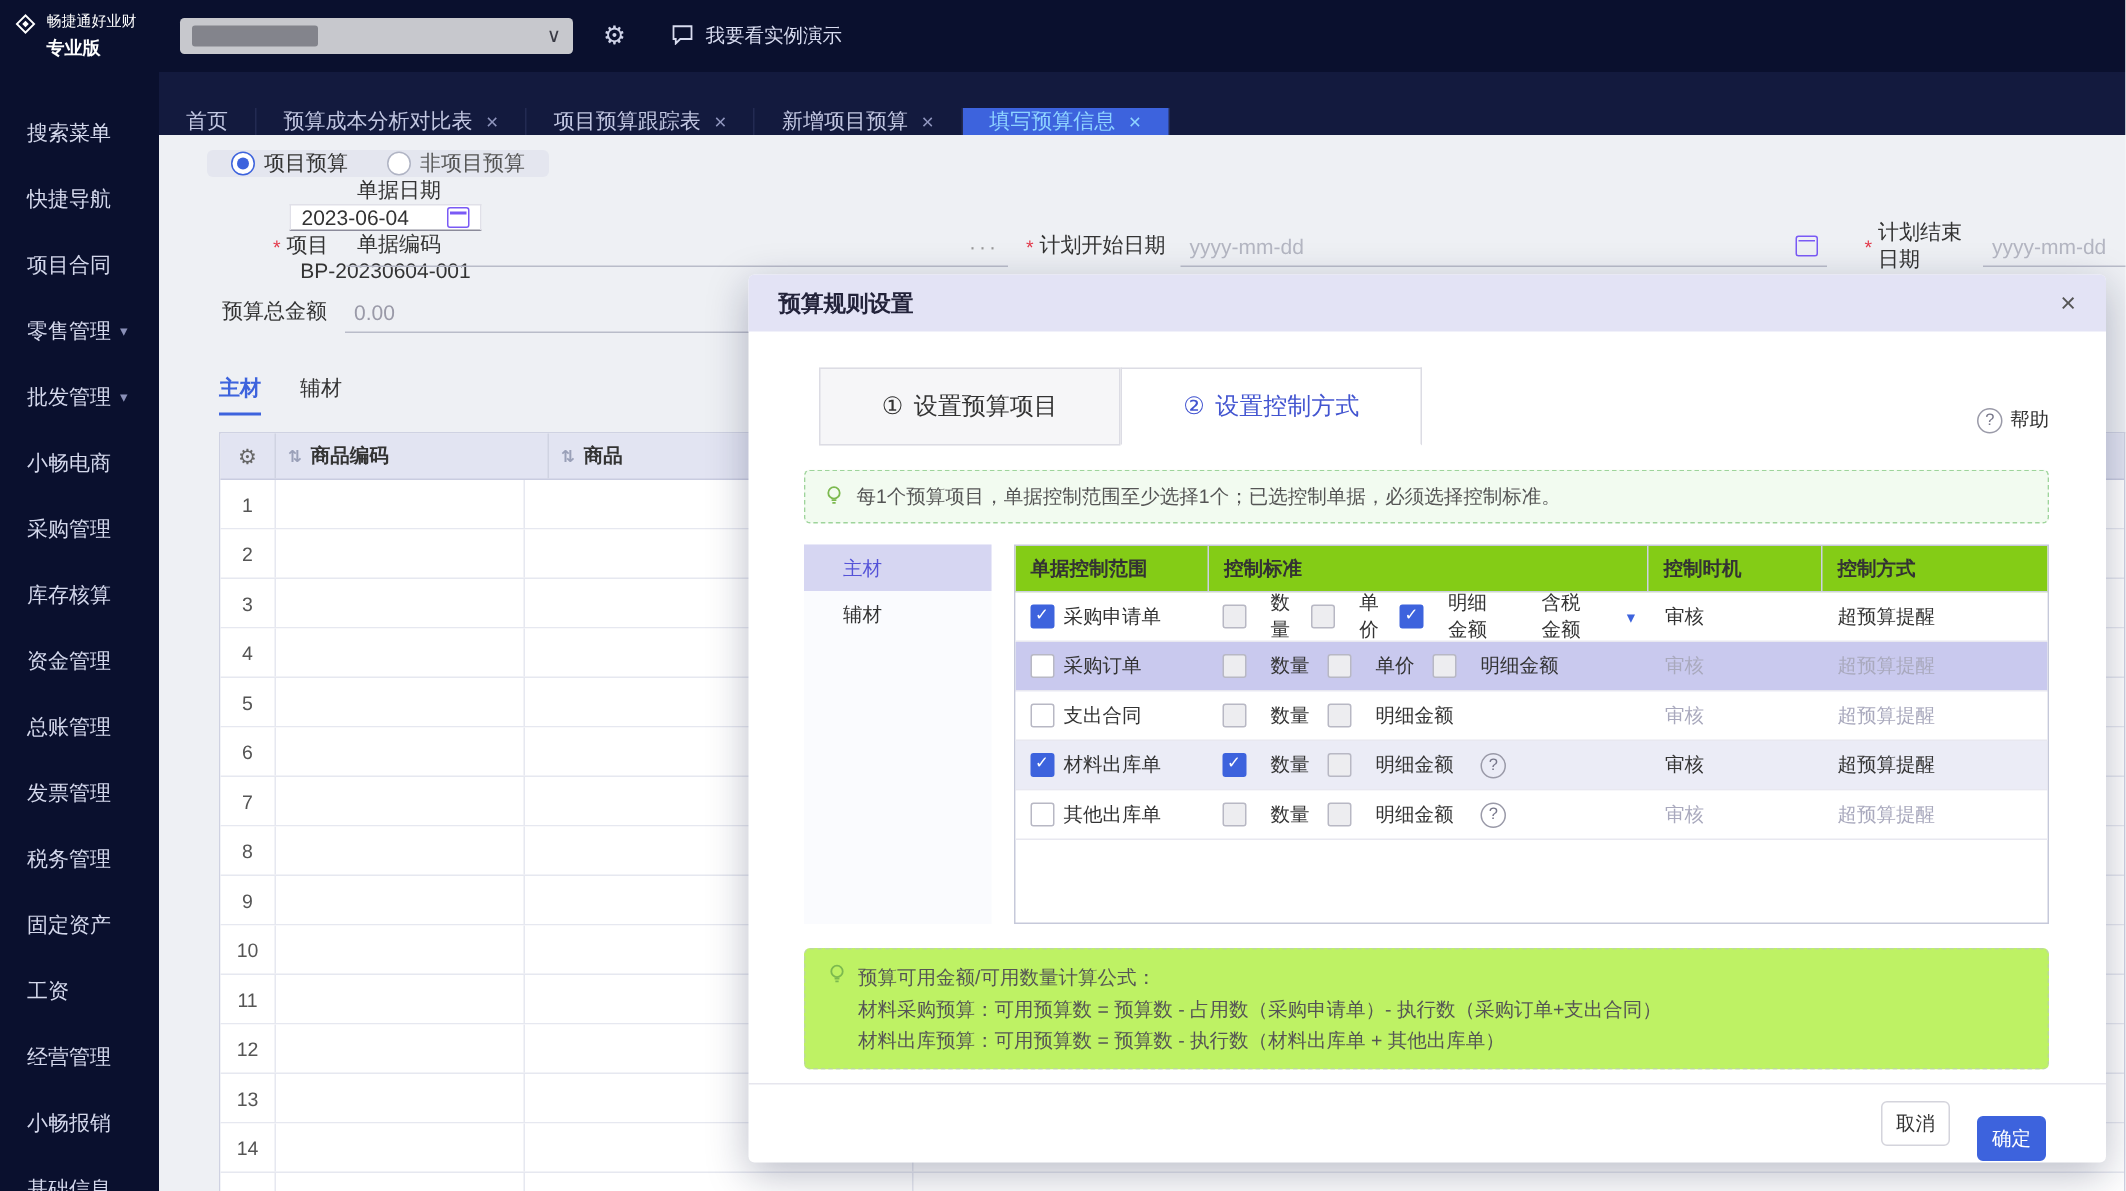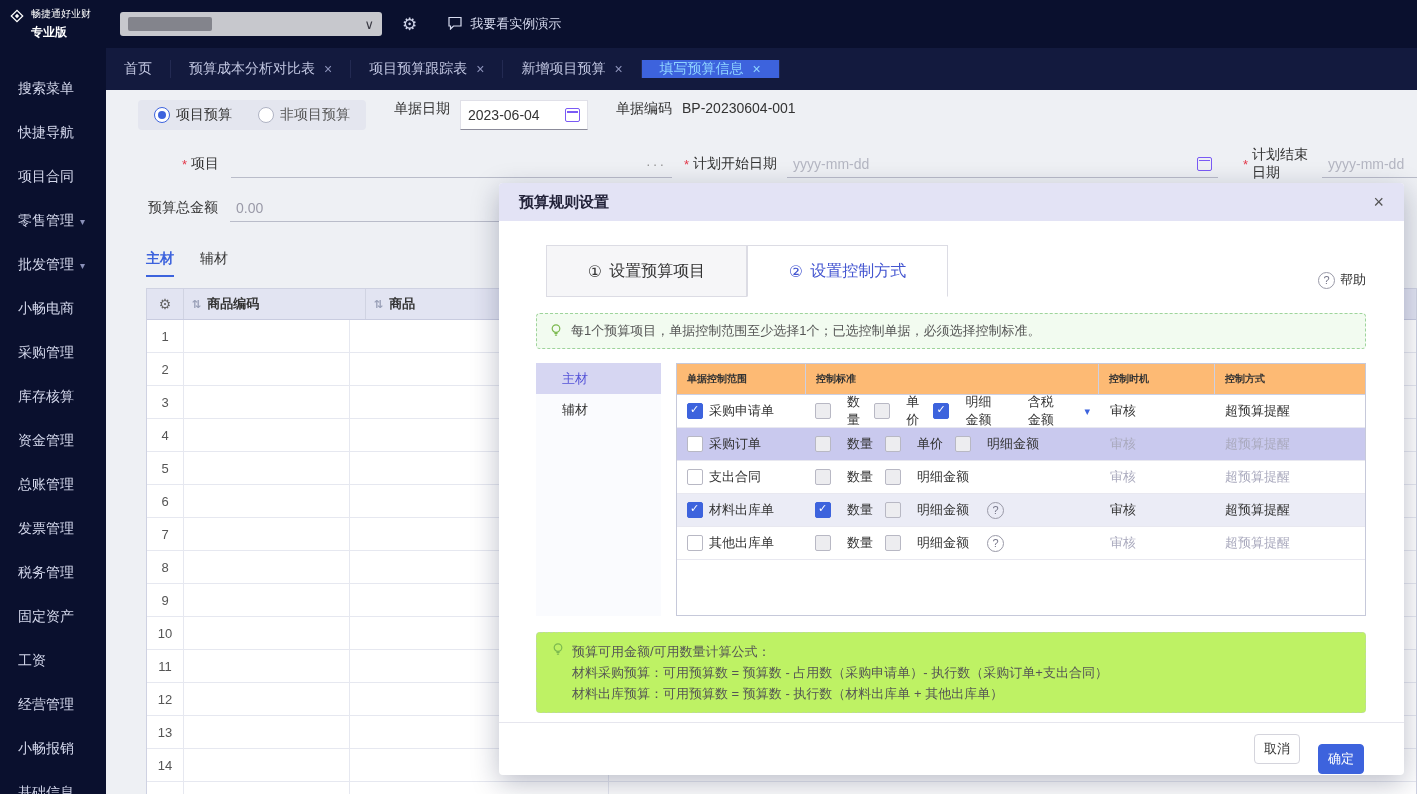--- a/index.html
+++ b/index.html
@@ -8,38 +8,38 @@
 
   
   .topbar { position:absolute; left:106px; top:0; right:0; height:48px; background:#0a102e; display:flex; align-items:center; z-index:4; }
   .org-select { margin-left:14px; width:246px; height:24px; background:#c7c8cd; border-radius:3px; display:flex; align-items:center; padding:0 8px; cursor:pointer; }
   .org-redacted { width:84px; height:14px; background:#83848c; border-radius:2px; }
   .org-select .caret { margin-left:auto; color:#3a3a44; font-size:13px; }
   .gear { color:#cfd3e8; font-size:17px; margin-left:20px; cursor:pointer; }
   .demo-link { display:flex; align-items:center; gap:7px; color:#d8dcf0; font-size:13px; margin-left:30px; cursor:pointer; }
 
   
-  .tabbar { position:absolute; left:106px; top:48px; right:0; height:42px; background:#131a3e; display:flex; align-items:center; z-index:4; }
+  .tabbar { position:absolute; left:106px; top:48px; right:0; height:42px; background:#131a3e; display:flex; align-items:flex-end; z-index:4; }
   .tab { display:flex; align-items:center; padding:0 18px; font-size:14px; color:#c2c7e2; border-right:1px solid #232a52; gap:9px; cursor:pointer; white-space:nowrap; }
   .tab-close { font-size:14px; color:#8f95bd; }
   .tab.active { background:#3d63dd; color:#8fd4ff; }
   .tab.active .tab-close { color:#8fd4ff; }
 
   
   .sidebar { position:absolute; left:0; top:0; width:106px; height:794px; background:#0a102e; z-index:5; }
   .logo { height:48px; display:flex; align-items:flex-start; padding:7px 6px 0 8px; gap:5px; color:#fff; }
   .logo-text .brand { font-size:10px; color:#fff; white-space:nowrap; }
   .logo-text .edition { font-size:12px; font-weight:bold; color:#fff; margin-top:3px; }
   .menu { padding-top:12px; }
   .menu-item { height:44px; display:flex; align-items:center; padding-left:18px; color:#d4d8ec; font-size:14px; cursor:pointer; }
   .mi-arrow { margin-left:6px; font-size:10px; color:#8a90b8; }
 
   
   .content { position:absolute; left:106px; top:90px; right:0; bottom:0; background:#eef0f4; }
-  .form-row1 { position:absolute; left:32px; top:10px; height:32px; display:flex; align-items:flex-start; }
+  .form-row1 { position:absolute; left:32px; top:10px; height:32px; display:flex; align-items:center;flex-direction:column; }
   .radio-pill { background:#e4e6ef; border-radius:4px; height:30px; display:flex; align-items:center; padding:0 16px; gap:26px; }
   .radio { display:flex; align-items:center; gap:6px; font-size:14px; color:#555; cursor:pointer; }
   .radio.selected { color:#333; }
   .radio .dot { width:14px; height:14px; border:1px solid #b0b4c4; border-radius:50%; background:#fff; position:relative; flex:none; }
   .radio.selected .dot { border-color:#3d63dd; }
   .radio.selected .dot::after { content:""; position:absolute; inset:3px; background:#3d63dd; border-radius:50%; }
   .fld-label { font-size:14px; color:#333; margin-left:28px; }
   .date-box { width:112px; height:28px; background:#fff; border:1px solid #e0e0e8; border-bottom:1px solid #8b8b9a; display:flex; align-items:center; justify-content:space-between; padding:0 7px; font-size:14px; color:#333; margin-left:10px; cursor:pointer; }
   .cal { width:13px; height:12px; border:1.5px solid #7a5af5; border-radius:2px; position:relative; display:inline-block; flex:none; cursor:pointer; }
   .cal::before { content:""; position:absolute; left:1px; right:1px; top:2px; height:1.5px; background:#7a5af5; }
@@ -91,21 +91,21 @@
   .step.active { background:#fff; border-bottom:1px solid #fff; color:#4254d0; border-left:1px solid #dcdce4; }
   .step-num { font-size:16px; }
   .help-link { margin-left:auto; font-size:13px; color:#333; display:flex; gap:5px; align-items:center; padding-bottom:8px; cursor:pointer; }
   .qicon { width:15px; height:15px; border-radius:50%; border:1px solid #9a9aa8; color:#77778a; font-size:11px; display:inline-flex; align-items:center; justify-content:center; flex:none; cursor:pointer; }
   .notice { margin:16px 38px 0 37px; height:34px; background:#f2fbf0; border:1px dashed #9ed49b; border-radius:4px; display:flex; align-items:center; padding:0 12px; font-size:13px; color:#555; gap:8px; flex:none; }
   .modal-body { display:flex; margin:14px 38px 0 37px; height:253px; flex:none; }
   .side-nav { width:125px; background:#fafbfe; }
   .side-tab { height:31px; display:flex; align-items:center; padding-left:26px; font-size:13px; color:#333; cursor:pointer; }
   .side-tab.active { background:#d6d6f2; color:#5553d8; }
   .ctl-table { margin-left:15px; flex:1; border:1px solid #c6c9da; display:flex; flex-direction:column; overflow:hidden; }
-  .chead { display:flex; height:30px; background:#fdba74; border-bottom:1px solid #cdd0e2; font-size:10px; font-weight:bold; color:#333; flex:none; }
+  .chead { display:flex; height:30px; background:#84cc16; border-bottom:1px solid #cdd0e2; font-size:13px; font-weight:bold; color:#333; flex:none; }
   .ch { display:flex; align-items:center; padding:0 10px; border-right:1px solid #cdd0e2; }
   .ch.doc { width:108px; }
   .ch.std { flex:1; }
   .ch.timing { width:95px; }
   .ch.method { width:130px; border-right:none; }
   .crow { display:flex; height:32px; border-bottom:1px solid #e8e8f0; font-size:13px; color:#333; background:#fff; flex:none; }
   .crow.hl-strong { background:#c9c9ee; }
   .crow.hl-light { background:#ebecf6; }
   .cc { display:flex; align-items:center; padding:0 10px; }
   .cc.doc { width:108px; gap:6px; }

